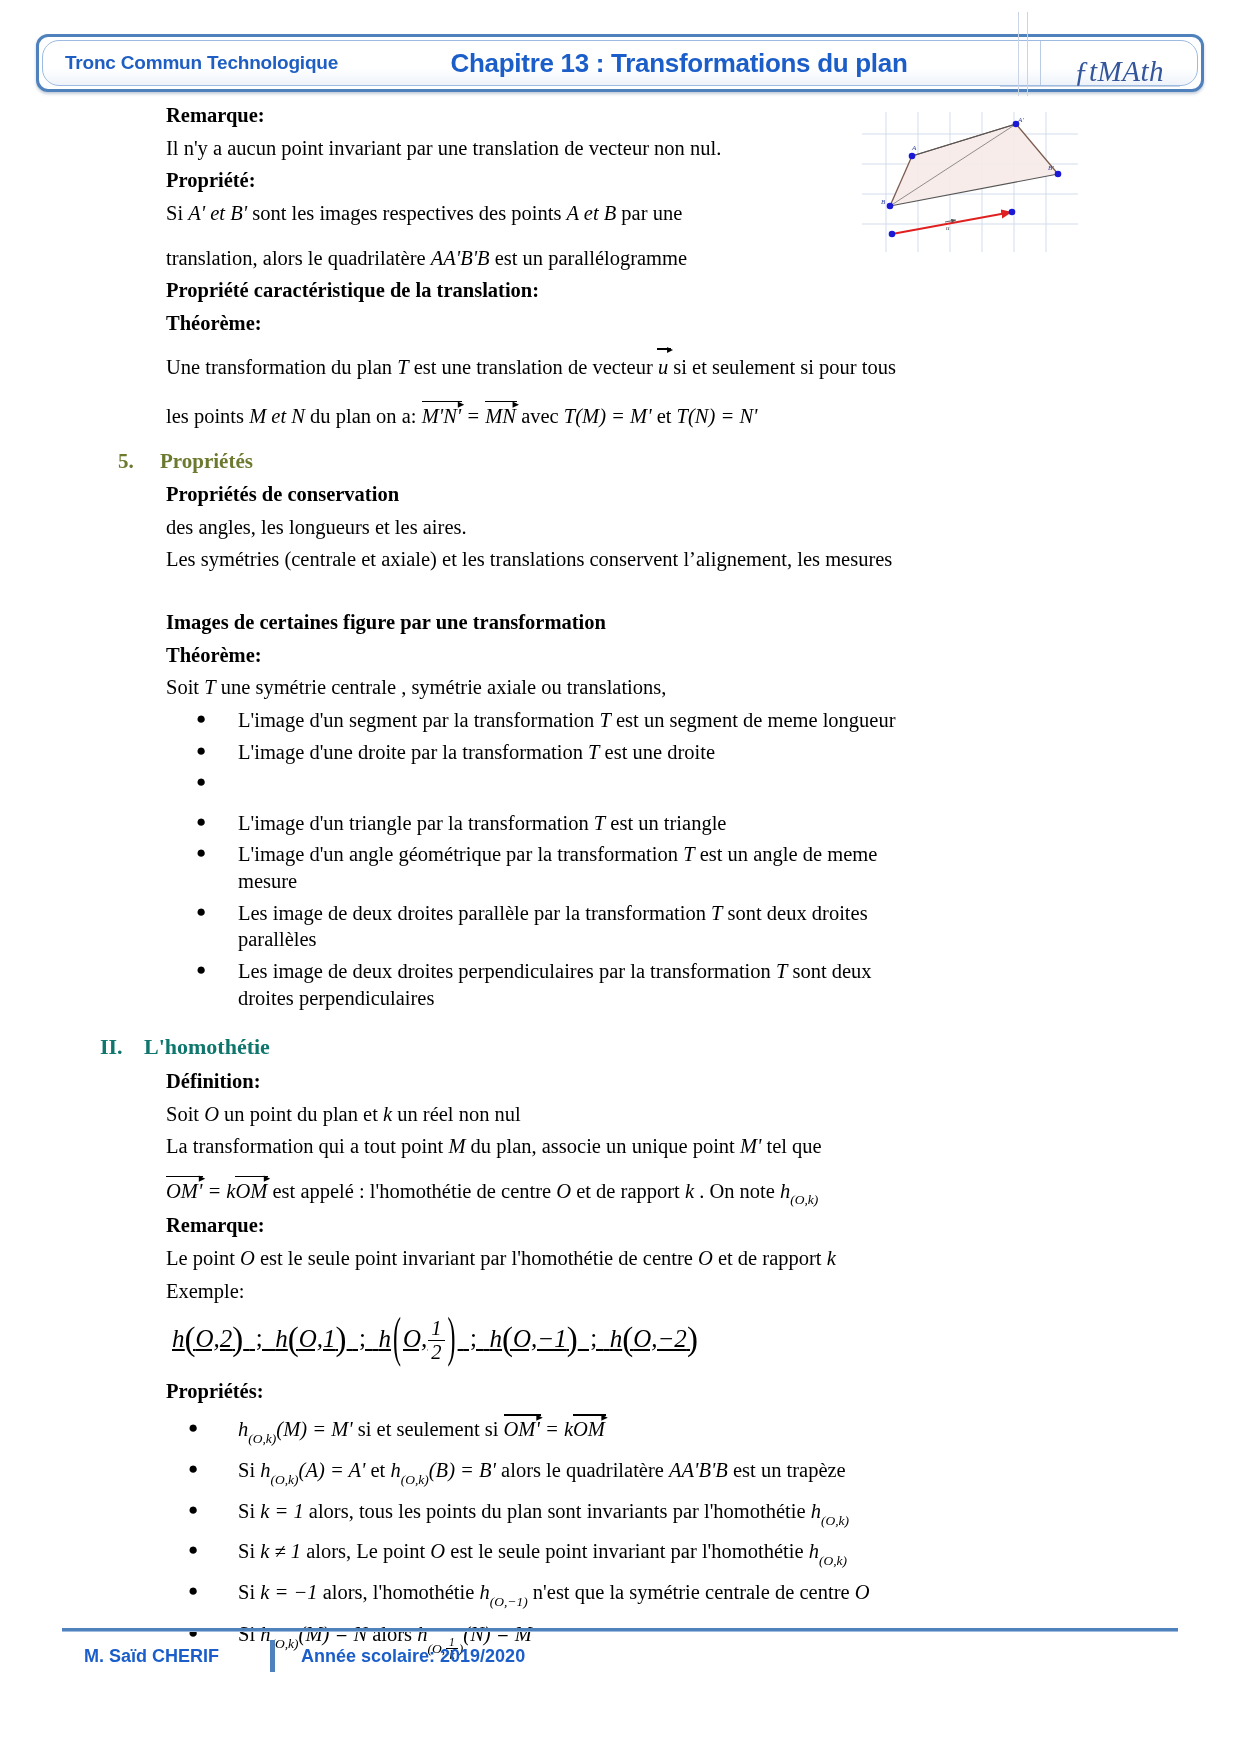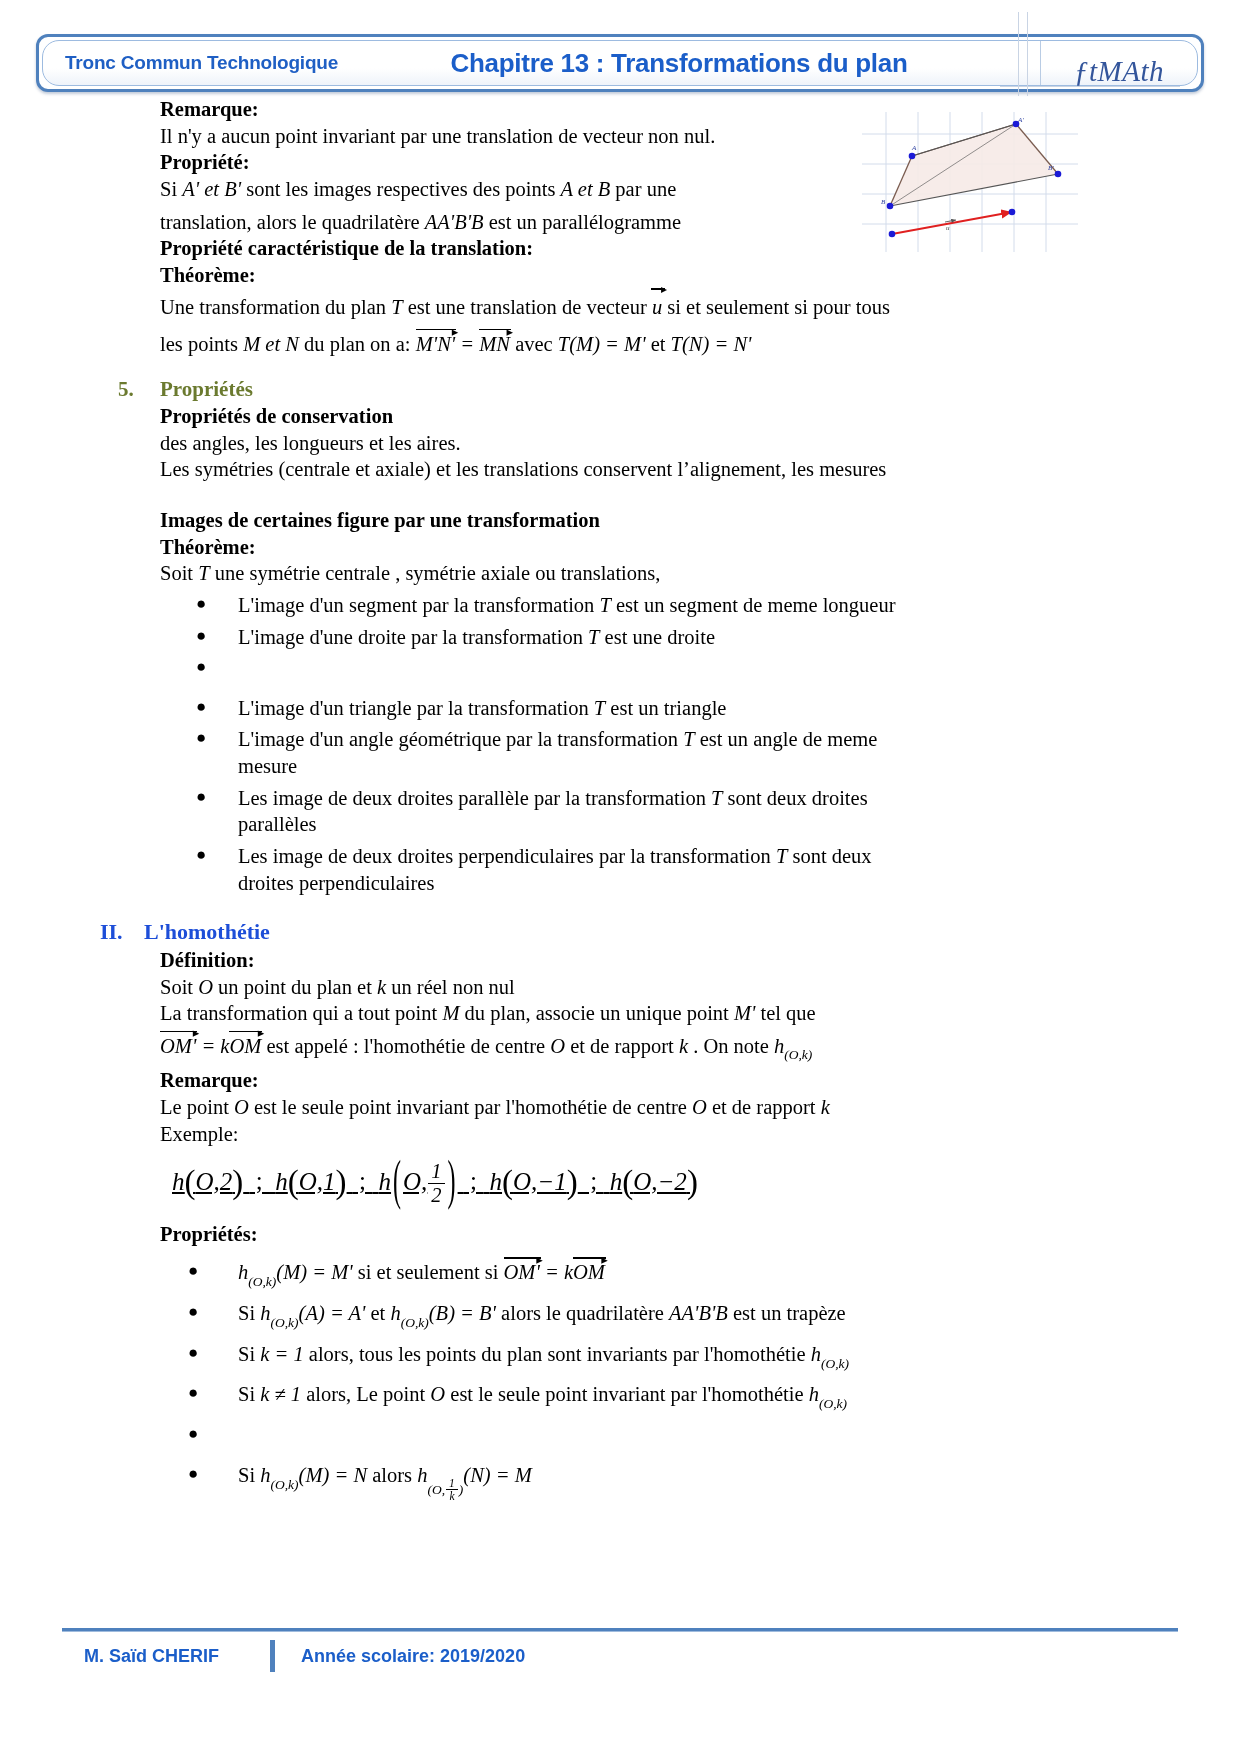--- a/index.html
+++ b/index.html
@@ -80,40 +80,40 @@
   
   .page{
     position:absolute;left:0;top:96px;width:1240px;
     font-size:20.5px;
     line-height:1.30;
   }
   .blk{padding-left:160px;padding-right:38px;}
   .bold{font-weight:bold;}
   .mi{font-style:italic;}
 
-  .ln{margin:0;}
+  .ln{margin:6px;}
   .sp6{height:6px;}
   .sp10{height:10px;}
   .sp24{height:24px;}
 
   
   .h-num{
     display:flex;
     padding-left:118px;
     color:#6b7a2f;
     font-weight:bold;
     font-size:21px;
     margin-top:18px;
   }
   .h-num .n{width:42px;flex:none;}
   
   .h-rom{
     display:flex;
     padding-left:100px;
-    color:#1d4ed8;
+    color:#0f766e;
     font-weight:bold;
     font-size:22px;
     margin-top:22px;
   }
   .h-rom .n{width:44px;flex:none;}
 
   
   .bul{
     display:flex;
     padding-left:196px;padding-right:40px;
@@ -433,20 +433,23 @@
 
   <div class="bul bul-wide" style="margin-top:14px;">
     <span class="dot">●</span>
     <span class="tx">
       <span>Si </span><span class="mi">k ≠ 1</span><span> alors, Le point </span><span class="mi">O</span><span> est le seule point invariant par l'homothétie </span><span class="mi">h</span><span class="subb">(O,k)</span>
     </span>
   </div>
 
   <div class="bul bul-wide" style="margin-top:14px;">
     <span class="dot">●</span>
+    <span class="tx">
+      <span>Si </span><span class="mi">k = −1</span><span> alors, l'homothétie </span><span class="mi">h</span><span class="subb">(O,−1)</span><span> n'est que la symétrie centrale de centre </span><span class="mi">O</span>
+    </span>
   </div>
 
   <div class="bul bul-wide" style="margin-top:16px;">
     <span class="dot">●</span>
     <span class="tx">
       <span>Si </span><span class="mi">h</span><span class="subb">(O,k)</span><span class="mi">(M) = N</span><span> alors </span><span class="mi">h</span><span class="subb" style="top:11px;display:inline-block;"><span style="font-size:1em;">(</span><span>O,</span><span class="frac" style="font-size:.85em;"><span class="num">1</span><span class="den">k</span></span><span style="font-size:1em;">)</span></span><span class="mi">(N) = M</span>
     </span>
   </div>
 
 </div>

